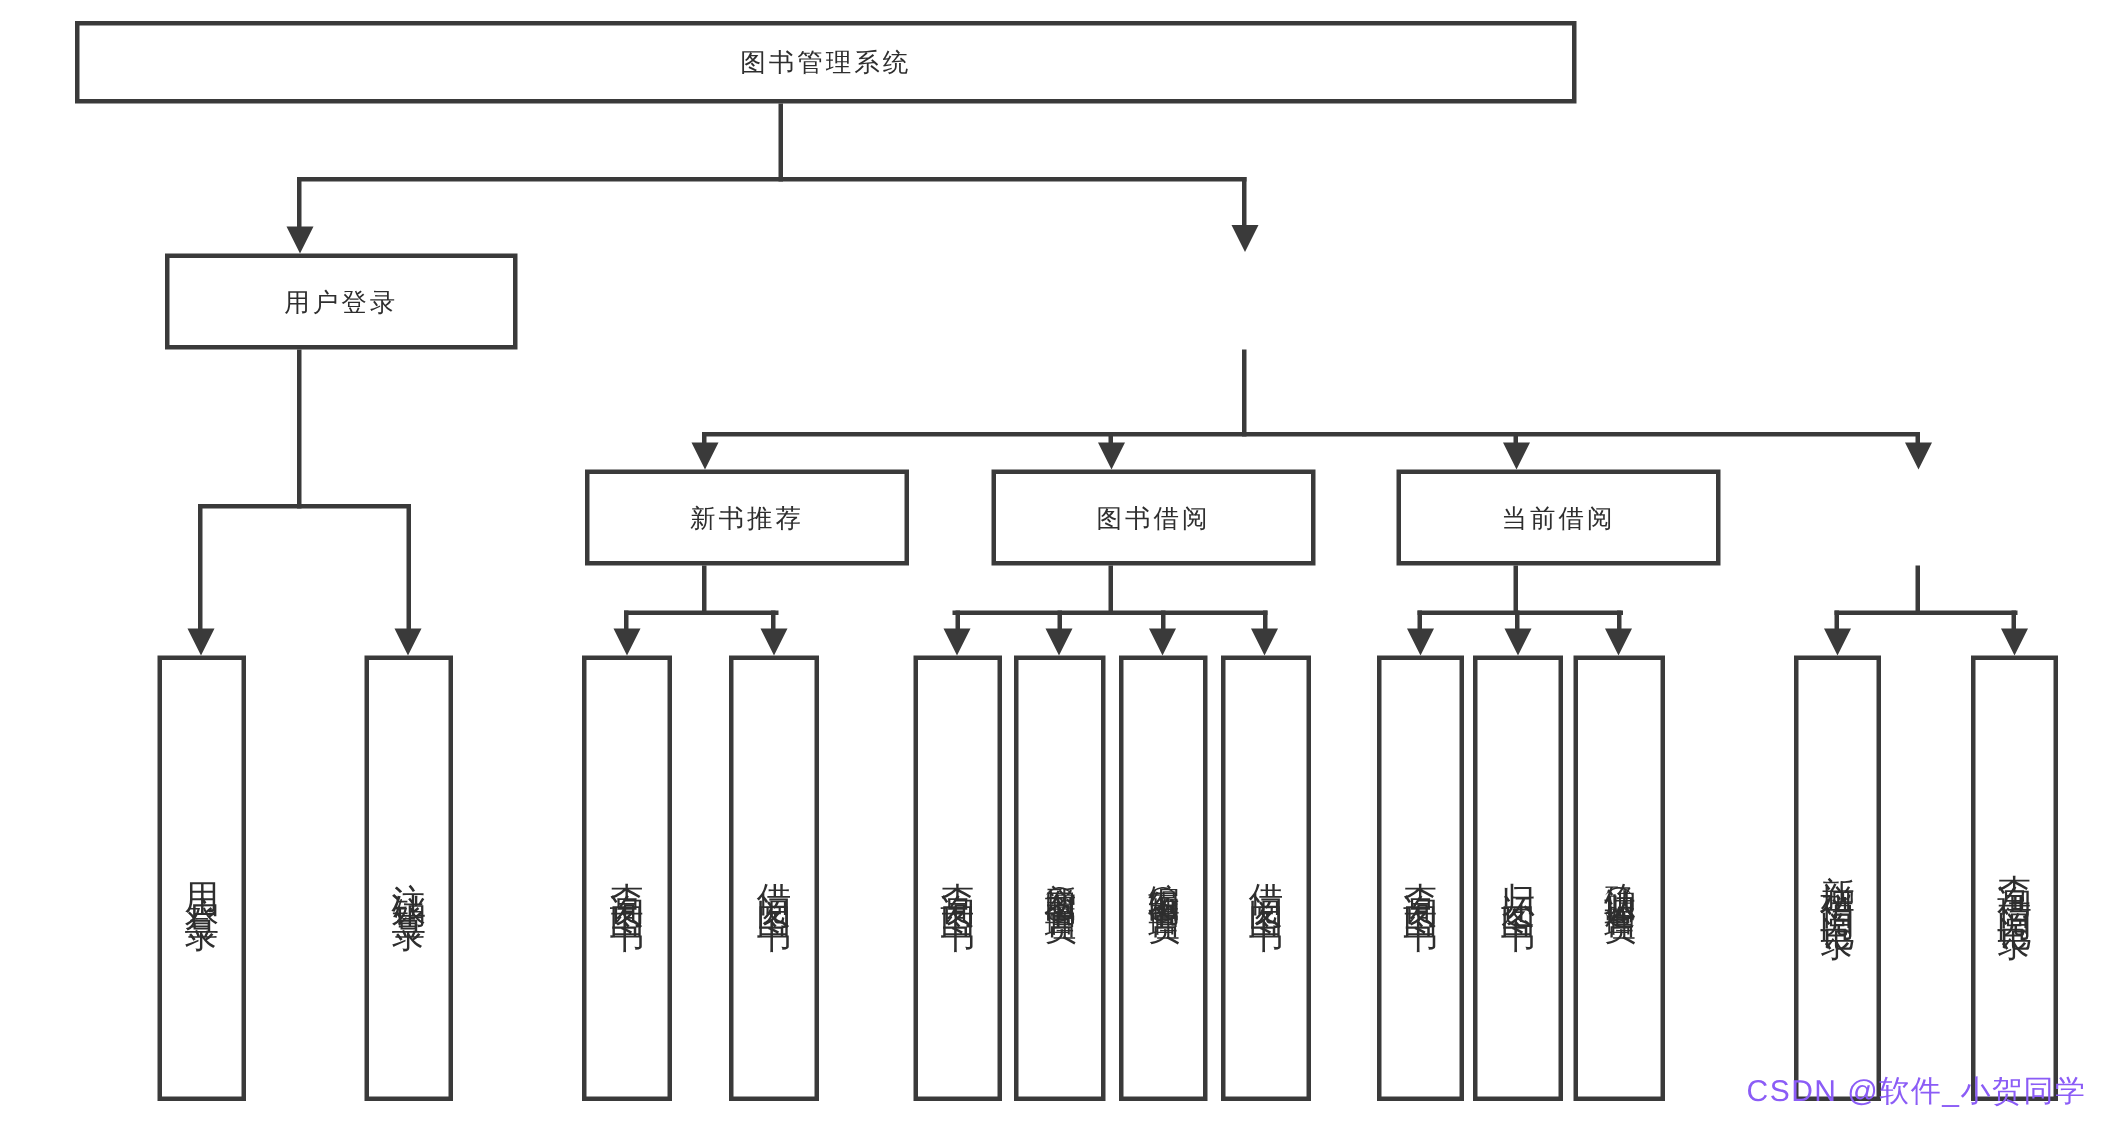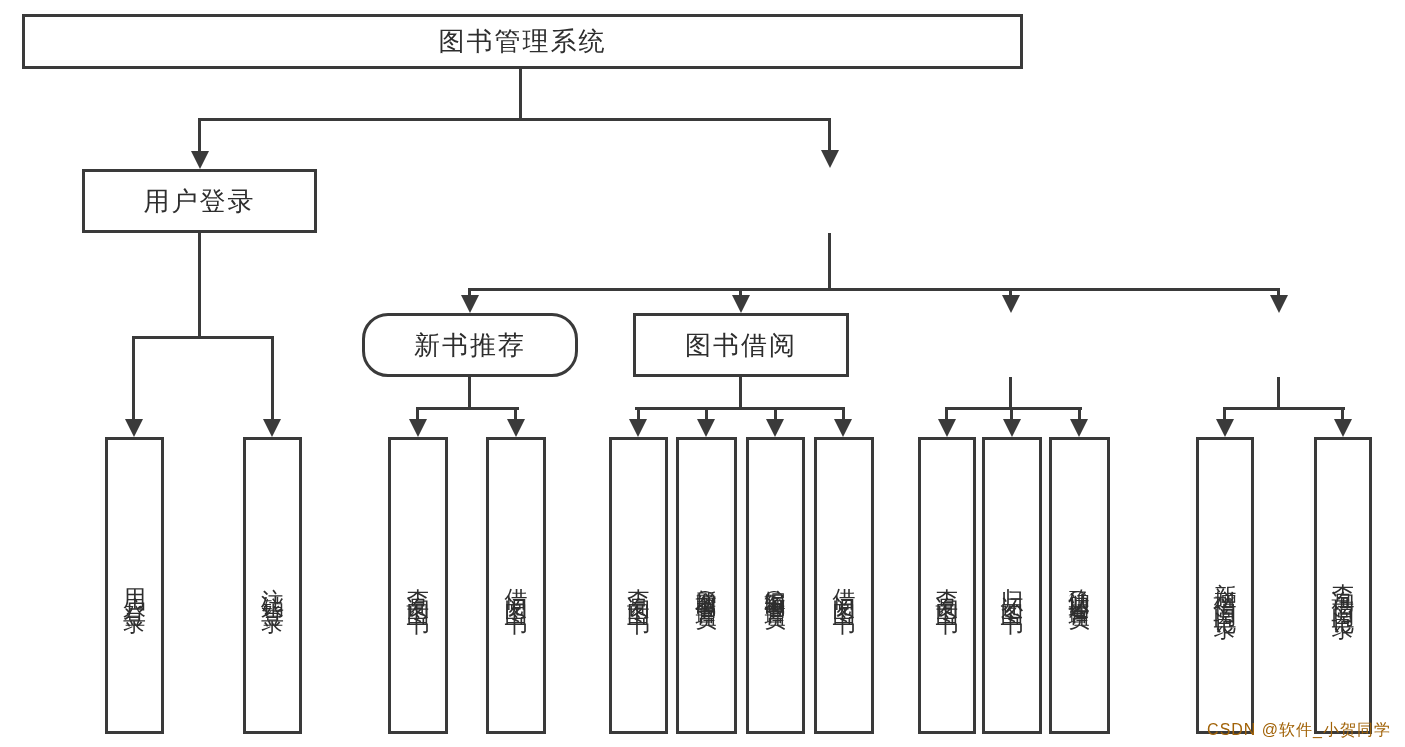--- a/index.html
+++ b/index.html
@@ -4,42 +4,43 @@
 <style>
   html,body{margin:0;padding:0;background:#ffffff;}
   .stage{
     position:relative;width:1405px;height:747px;background:#ffffff;overflow:hidden;
     font-family:"Liberation Sans","DejaVu Sans",sans-serif;
   }
   .box{
     position:absolute;box-sizing:border-box;border:3px solid #3a3a3a;background:#ffffff;
     display:flex;align-items:center;justify-content:center;color:#2e2e2e;
   }
-  .hbox{font-size:26px;letter-spacing:2px;}
+  .hbox{font-size:17px;letter-spacing:2px;margin-left:28px;}
   .vbox{writing-mode:vertical-lr;font-size:23px;line-height:1;}
   .sp4{letter-spacing:8px;}
   .sp6{letter-spacing:7px;}
   .sp10{letter-spacing:3px;font-size:21px;}
   .ln{position:absolute;background:#3a3a3a;}
   .ar{position:absolute;width:0;height:0;
       border-left:9px solid transparent;border-right:9px solid transparent;
       border-top:18px solid #3a3a3a;}
-  .wm{position:absolute;right:14px;bottom:6px;font-size:16px;color:#a16207;letter-spacing:1px;text-align:center;}
+  .wm{position:absolute;right:14px;bottom:6px;font-size:20px;color:#8b5cf6;letter-spacing:1px;text-align:center;}
 </style>
 </head>
 <body>
 
 <div class="stage">
 
   <div class="box hbox" style="left:22px;top:14px;width:1001px;height:55px;">图书管理系统</div>
 
   <div class="box hbox" style="left:82px;top:169px;width:235px;height:64px;">用户登录</div>
 
-  <div class="box hbox" style="left:362px;top:313px;width:216px;height:64px;border-radius:26px;">新书推荐</div>
+  <div class="box hbox" style="left:362px;top:313px;width:216px;height:64px;">新书推荐</div>
   <div class="box hbox" style="left:633px;top:313px;width:216px;height:64px;font-family:Liberation Serif, serif;">图书借阅</div>
+  <div class="box hbox" style="left:903px;top:313px;width:216px;height:64px;">当前借阅</div>
 
   <div class="box vbox sp4" style="left:105px;top:437px;width:59px;height:297px;">用户登录</div>
   <div class="box vbox sp4" style="left:243px;top:437px;width:59px;height:297px;">注销登录</div>
 
   <div class="box vbox sp4" style="left:388px;top:437px;width:60px;height:297px;">查询图书</div>
   <div class="box vbox sp4" style="left:486px;top:437px;width:60px;height:297px;">借阅图书</div>
 
   <div class="box vbox sp4" style="left:609px;top:437px;width:59px;height:297px;">查询图书</div>
   <div class="box vbox sp10" style="left:676px;top:437px;width:61px;height:297px;">新增图书（管理员）</div>
   <div class="box vbox sp10" style="left:746px;top:437px;width:59px;height:297px;">编辑图书（管理员）</div>

